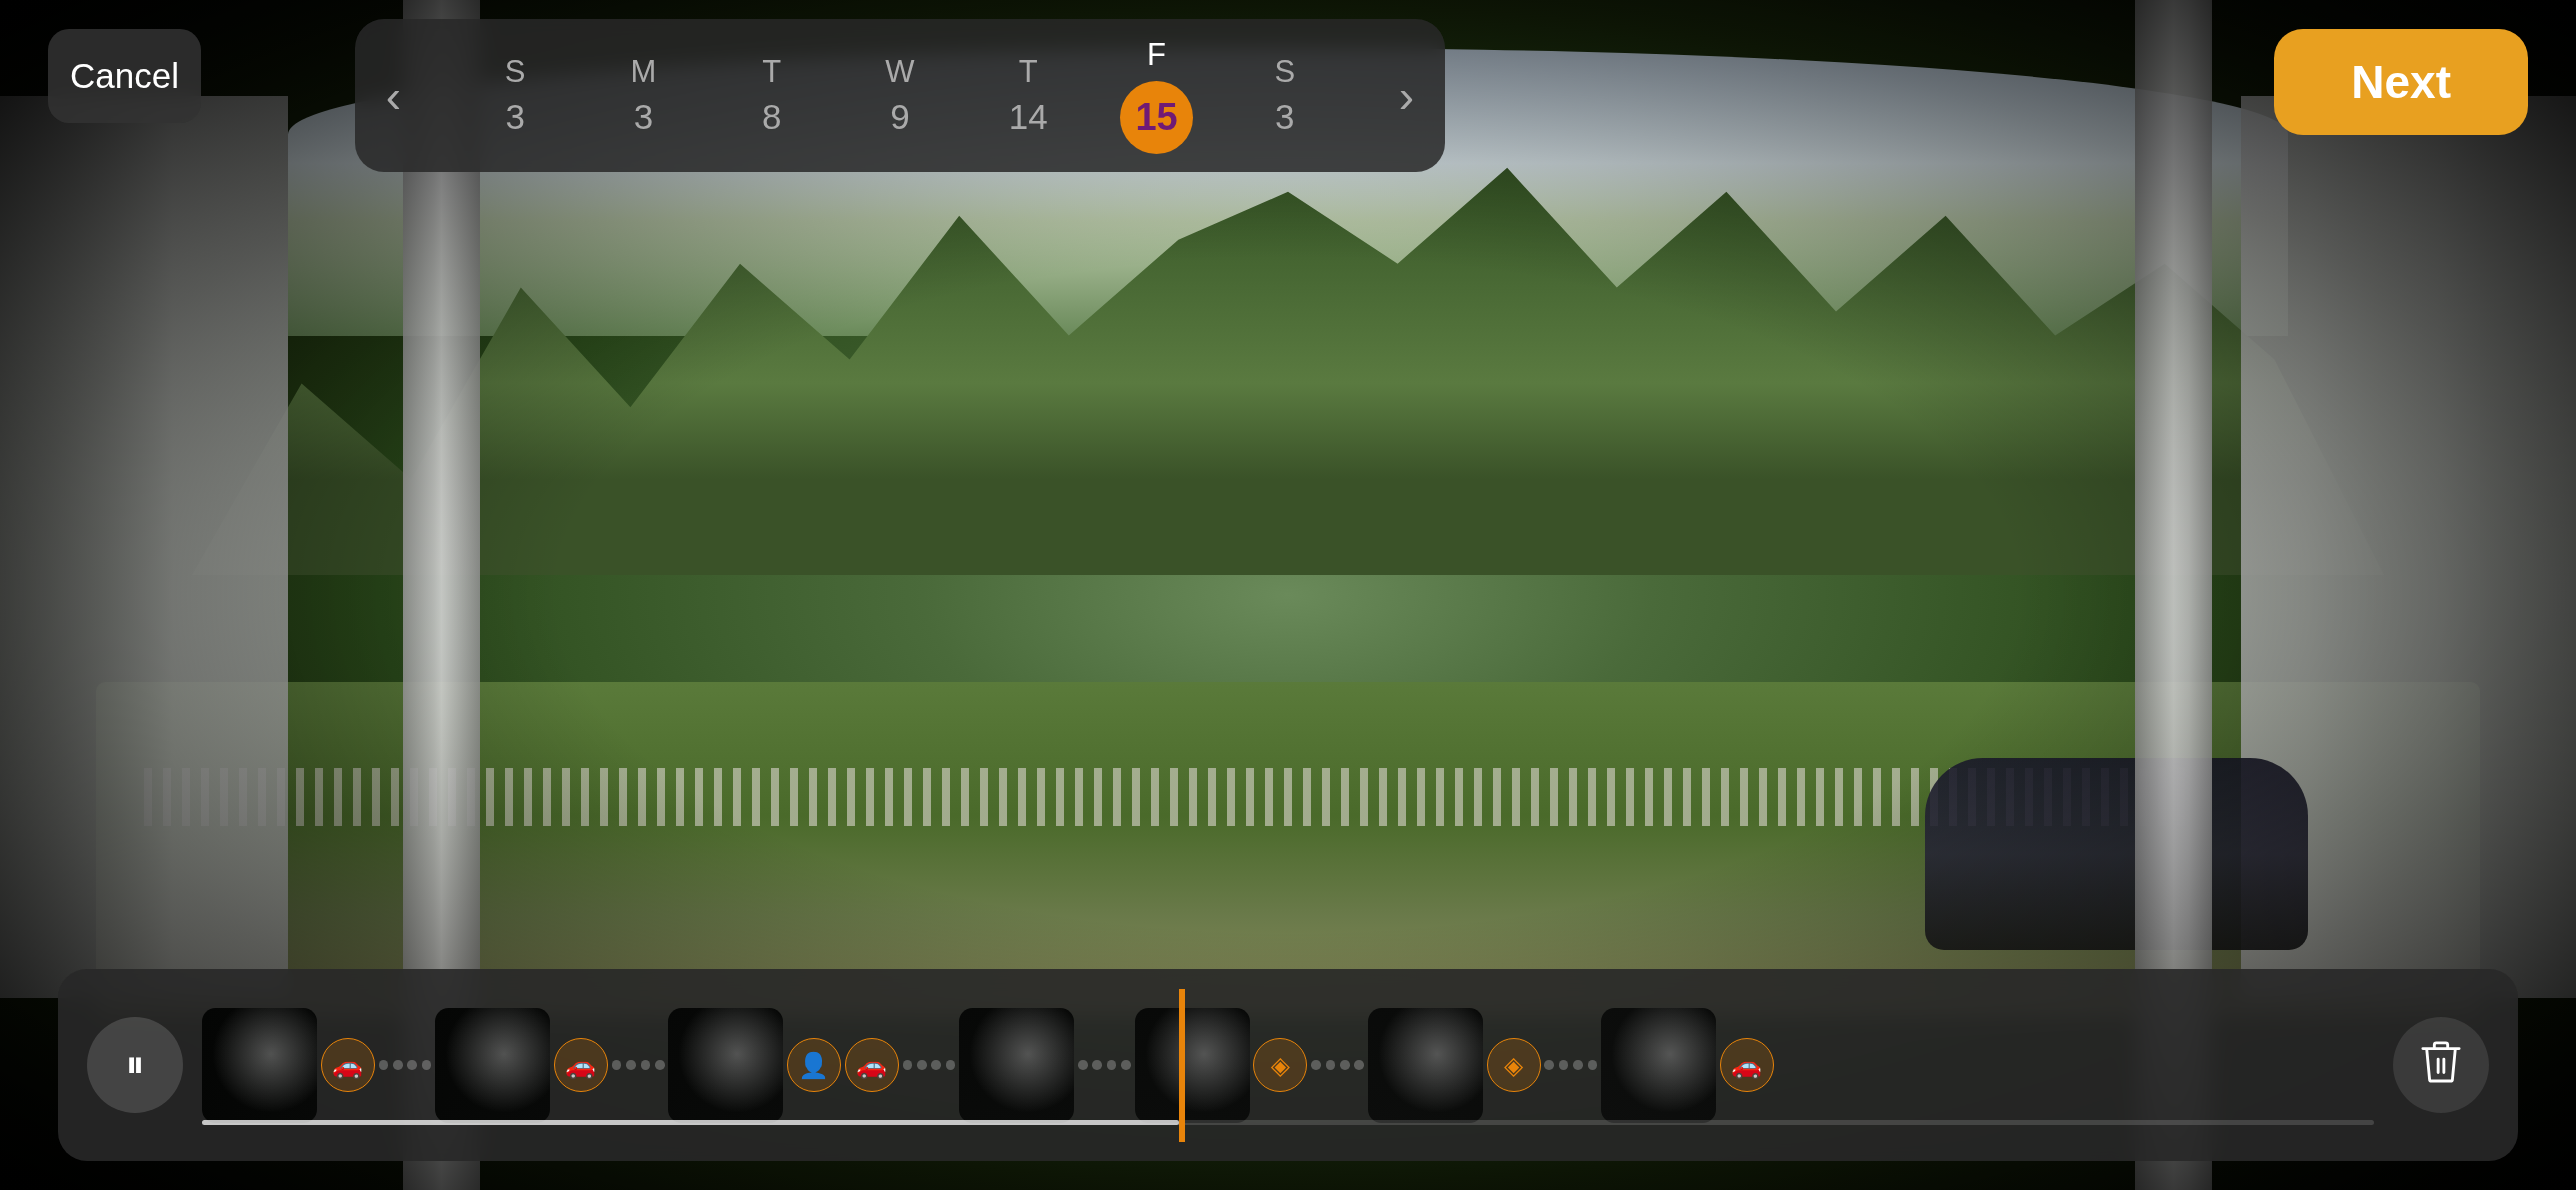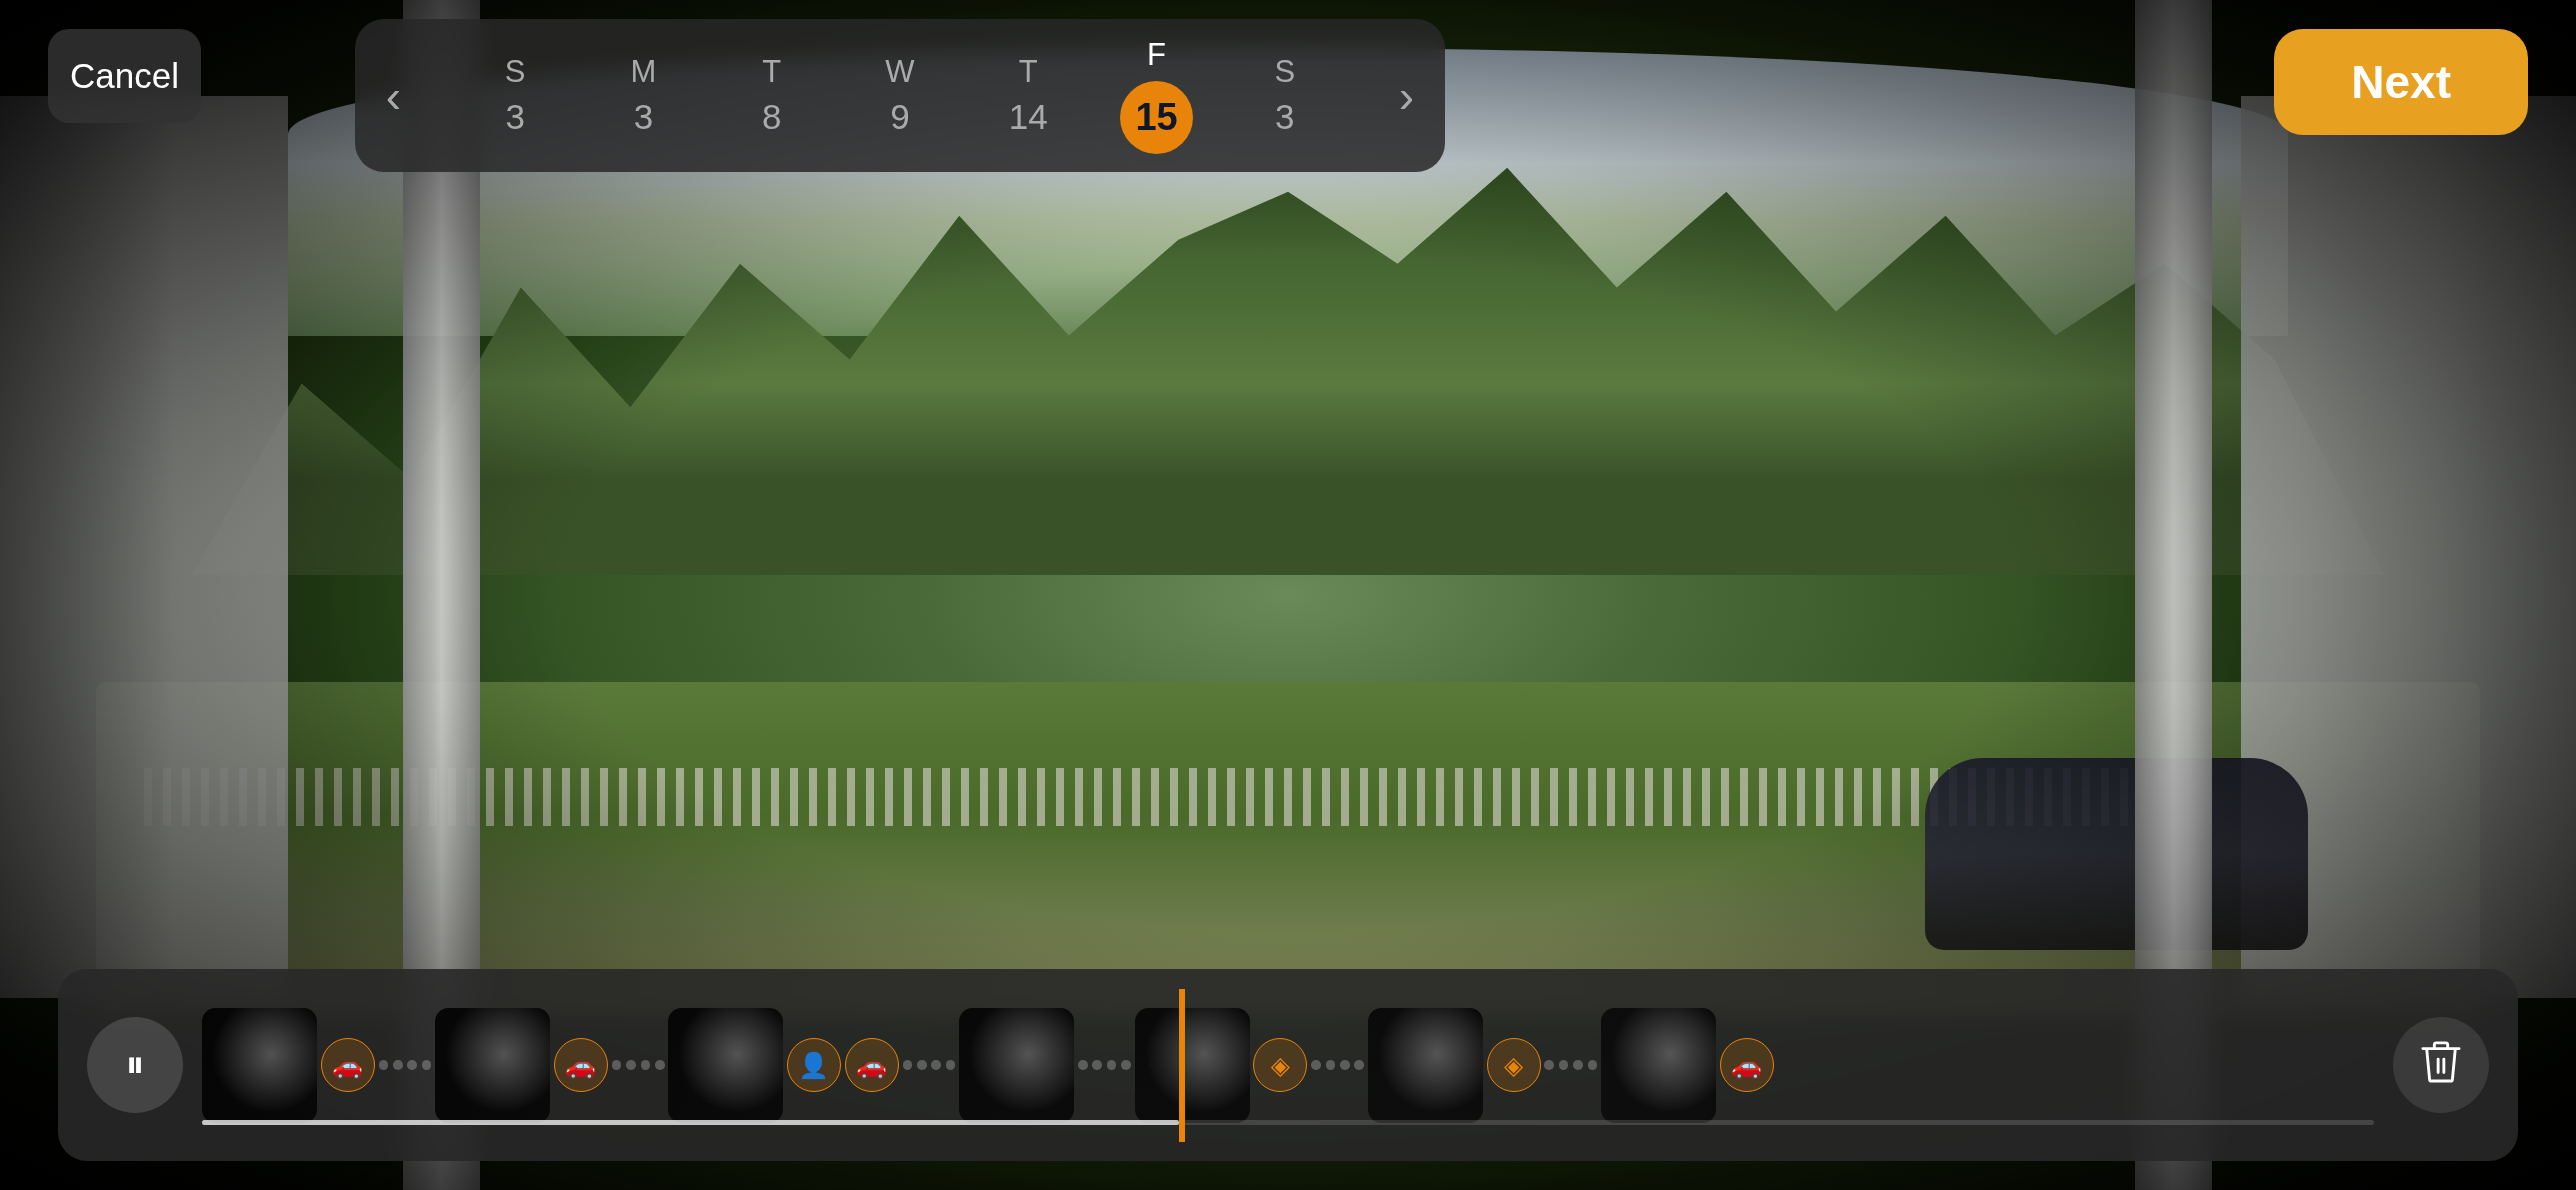--- a/index.html
+++ b/index.html
@@ -199,21 +199,21 @@
       font-size: 35px;
       font-weight: 400;
     }
 
     .nav-day.active .nav-day-letter {
       color: #fff;
     }
 
     .nav-day.active .nav-day-num {
       background: #e8840a;
-      color: #0f172a;
+      color: #701a75;
       width: 73px;
       height: 73px;
       border-radius: 50%;
       display: flex;
       align-items: center;
       justify-content: center;
       font-size: 38px;
       font-weight: 600;
     }
 

